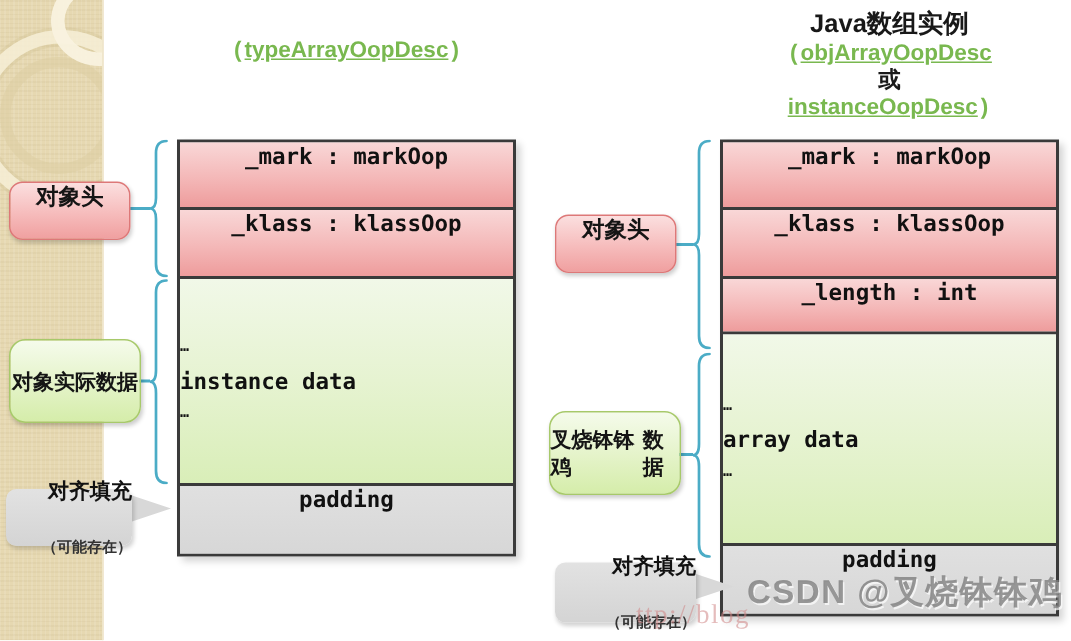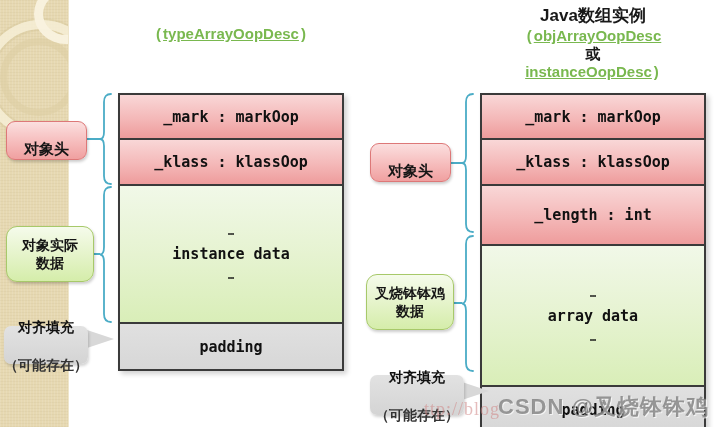--- a/index.html
+++ b/index.html
@@ -24,55 +24,55 @@
   
   .title-block{position:absolute;text-align:center;}
   .title-main{font-size:17px;font-weight:600;line-height:20px;color:#181818;}
   .title-sub{font-size:15px;line-height:19px;font-weight:600;color:#79b84f;}
   .oop-link{color:#79b84f;text-decoration:underline;cursor:pointer;}
   .paren{color:#79b84f;margin:0 2px;}
   .or-word{color:#1a1a1a;font-size:15px;line-height:17px;font-weight:600;}
   
   .membox{position:absolute;width:226px;border:2px solid #3a3a3a;box-sizing:border-box;
           box-shadow:3px 3px 5px rgba(0,0,0,.18);}
-  .mrow{box-sizing:border-box;display:flex;align-items:center;justify-content:center;
+  .mrow{box-sizing:border-box;display:flex;align-items:flex-start;justify-content:center;
         border-bottom:2px solid #3a3a3a;
         font-family:"DejaVu Sans Mono","Liberation Mono",monospace;
         font-weight:bold;font-size:15px;color:#111;}
   .mrow:last-child{border-bottom:none;}
   .row-pink{background:linear-gradient(180deg,#f9d7d7 0%,#f4b8b8 55%,#ee9c9c 100%);}
   .row-green{background:linear-gradient(180deg,#f1f8e8 0%,#e6f3d1 50%,#d9eeb8 100%);
              flex-direction:column;gap:9px;}
   .row-gray{background:linear-gradient(180deg,#e0e0e0,#d7d7d7);}
   .dots{font-size:10px;line-height:8px;font-weight:bold;}
   
   .brace{position:absolute;}
   .conn{position:absolute;height:2px;background:#4bacc6;}
   
   .pink-label{
-    position:absolute;display:flex;align-items:flex-end;justify-content:center;
+    position:absolute;display:flex;align-items:flex-start;justify-content:center;
     background:linear-gradient(180deg,#fbdfdf 0%,#f6bcbc 55%,#f0a0a0 100%);
     border:1.5px solid #dd7878;border-radius:9px;
     font-size:15px;font-weight:600;color:#151515;
     box-shadow:1px 2px 3px rgba(0,0,0,.2);z-index:3;
   }
   .green-label{
-    position:absolute;display:flex;flex-direction:column;align-items:center;justify-content:center;
+    position:absolute;display:flex;flex-direction:row;align-items:center;justify-content:center;
     background:linear-gradient(180deg,#f5fbeb 0%,#e4f3c8 55%,#d5edaa 100%);
     border:1.5px solid #a7c96a;border-radius:11px;
     font-size:14px;font-weight:600;line-height:18px;color:#151515;
     box-shadow:1px 2px 3px rgba(0,0,0,.2);z-index:3;
   }
   .gray-callout{
-    position:absolute;display:flex;flex-direction:column;align-items:center;justify-content:center;
+    position:absolute;display:flex;flex-direction:column;align-items:flex-end;justify-content:center;
     background:linear-gradient(180deg,#e2e2e2,#d4d4d4);border-radius:7px;
     box-shadow:1px 2px 3px rgba(0,0,0,.18);z-index:3;gap:24px;
   }
   .callout-line1{font-size:14px;font-weight:bold;line-height:17px;color:#111;}
-  .callout-line2{font-size:14px;font-weight:600;line-height:11px;color:#333;}
+  .callout-line2{font-size:10px;font-weight:600;line-height:11px;color:#333;}
   .callout-tip{position:absolute;width:0;height:0;z-index:2;
     border-top:9px solid transparent;border-bottom:9px solid transparent;
     border-left:27px solid #d8d8d8;}
   
   .wm-url{position:absolute;font-family:"Liberation Serif","DejaVu Serif",serif;
     font-size:18px;letter-spacing:1px;color:rgba(207,133,133,.55);z-index:5;white-space:nowrap;}
   .wm-credit{position:absolute;font-size:22px;font-weight:bold;letter-spacing:1px;
     color:rgba(126,126,126,.8);text-shadow:1px 1px 0 rgba(255,255,255,.7);
     z-index:5;white-space:nowrap;}
 </style>
@@ -143,21 +143,21 @@
     </div>
   </div>
 
   <div class="membox" style="left:480px;top:93px;">
     <div class="mrow row-pink" style="height:45px;">
       <span>_mark : markOop</span>
     </div>
     <div class="mrow row-pink" style="height:46px;">
       <span>_klass : klassOop</span>
     </div>
-    <div class="mrow row-pink" style="height:60px;">
+    <div class="mrow row-pink" style="height:37px;">
       <span>_length : int</span>
     </div>
     <div class="mrow row-green" style="height:141px;">
       <span class="dots">…</span>
       <span>array data</span>
       <span class="dots">…</span>
     </div>
     <div class="mrow row-gray" style="height:45px;">
       <span>padding</span>
     </div>
@@ -179,15 +179,15 @@
     <span>叉烧钵钵鸡</span>
     <span>数据</span>
   </div>
   <div class="gray-callout" style="left:370px;top:375px;width:94px;height:40px;">
     <span class="callout-line1">对齐填充</span>
     <span class="callout-line2">（可能存在）</span>
   </div>
   <div class="callout-tip" style="left:462px;top:382px;"></div>
 
   <div class="wm-url" style="left:424px;top:399px;">ttp://blog</div>
-  <div class="wm-credit" style="left:498px;top:392px;">CSDN @叉烧钵钵鸡</div>
+  <div class="wm-credit" style="left:498px;top:380px;">CSDN @叉烧钵钵鸡</div>
 
 </div>
 
 </body></html>

